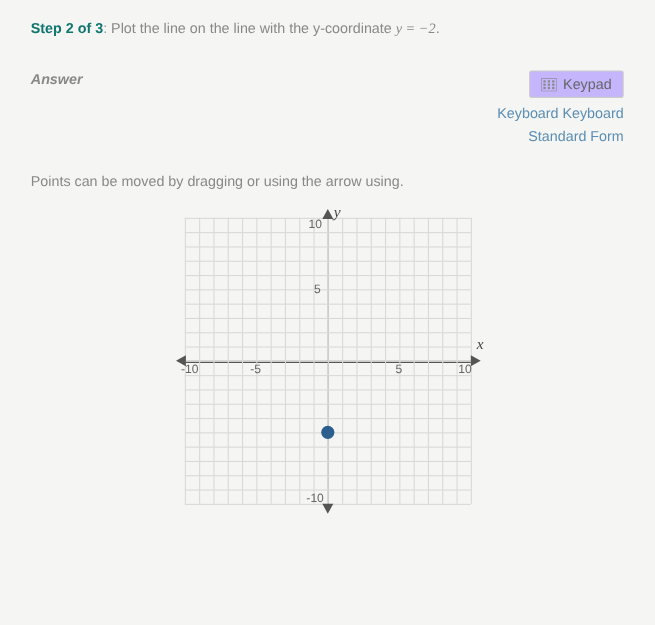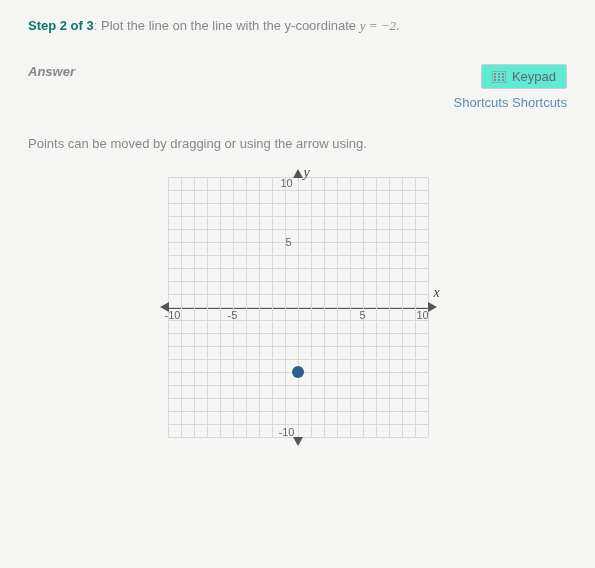--- a/index.html
+++ b/index.html
@@ -30,21 +30,21 @@
       align-items: flex-start;
       margin-bottom: 10px;
     }
     .answer-label { font-size: 13px; font-weight: bold; color: #888; font-style: italic; }
     .right-controls { text-align: right; font-size: 13px; }
     .keypad-btn {
       display: inline-flex;
       align-items: center;
       gap: 6px;
       border: 1px solid #ccc;
-      background: #5eead4;
+      background: #c4b5fd;
       padding: 4px 10px;
       color: #666;
       font-size: 13px;
       cursor: pointer;
       border-radius: 2px;
     }
     .keypad-icon { width: 14px; height: 12px; }
     .link { color: #5a8eb5; cursor: pointer; display: block; margin-top: 6px; }
     .instr { font-size: 13px; color: #888; margin-top: 26px; margin-bottom: 6px; }
     .chart-wrap { display: flex; justify-content: center; }
@@ -125,21 +125,22 @@
             <rect x="10" y="2" width="2" height="2" fill="#888"></rect>
           <rect x="2" y="5" width="2" height="2" fill="#888"></rect>
             <rect x="6" y="5" width="2" height="2" fill="#888"></rect>
             <rect x="10" y="5" width="2" height="2" fill="#888"></rect>
           <rect x="2" y="8" width="2" height="2" fill="#888"></rect>
             <rect x="6" y="8" width="2" height="2" fill="#888"></rect>
             <rect x="10" y="8" width="2" height="2" fill="#888"></rect>
         </svg>
         <span>Keypad</span>
       </button>
-      <span class="link">Shortcuts Shortcuts</span>
+      <span class="link">Keyboard Keyboard</span>
+      <span class="link">Standard Form</span>
     </div>
   </div>
 
   <div class="instr">Points can be moved by dragging or using the arrow using.</div>
 
   <div class="chart-wrap">
     <div class="chart">
       <div class="grid-box" id="gridbox">
         <div class="axis axis-h" style="top:130px"></div>
         <div class="axis axis-v" style="left:130px"></div>

